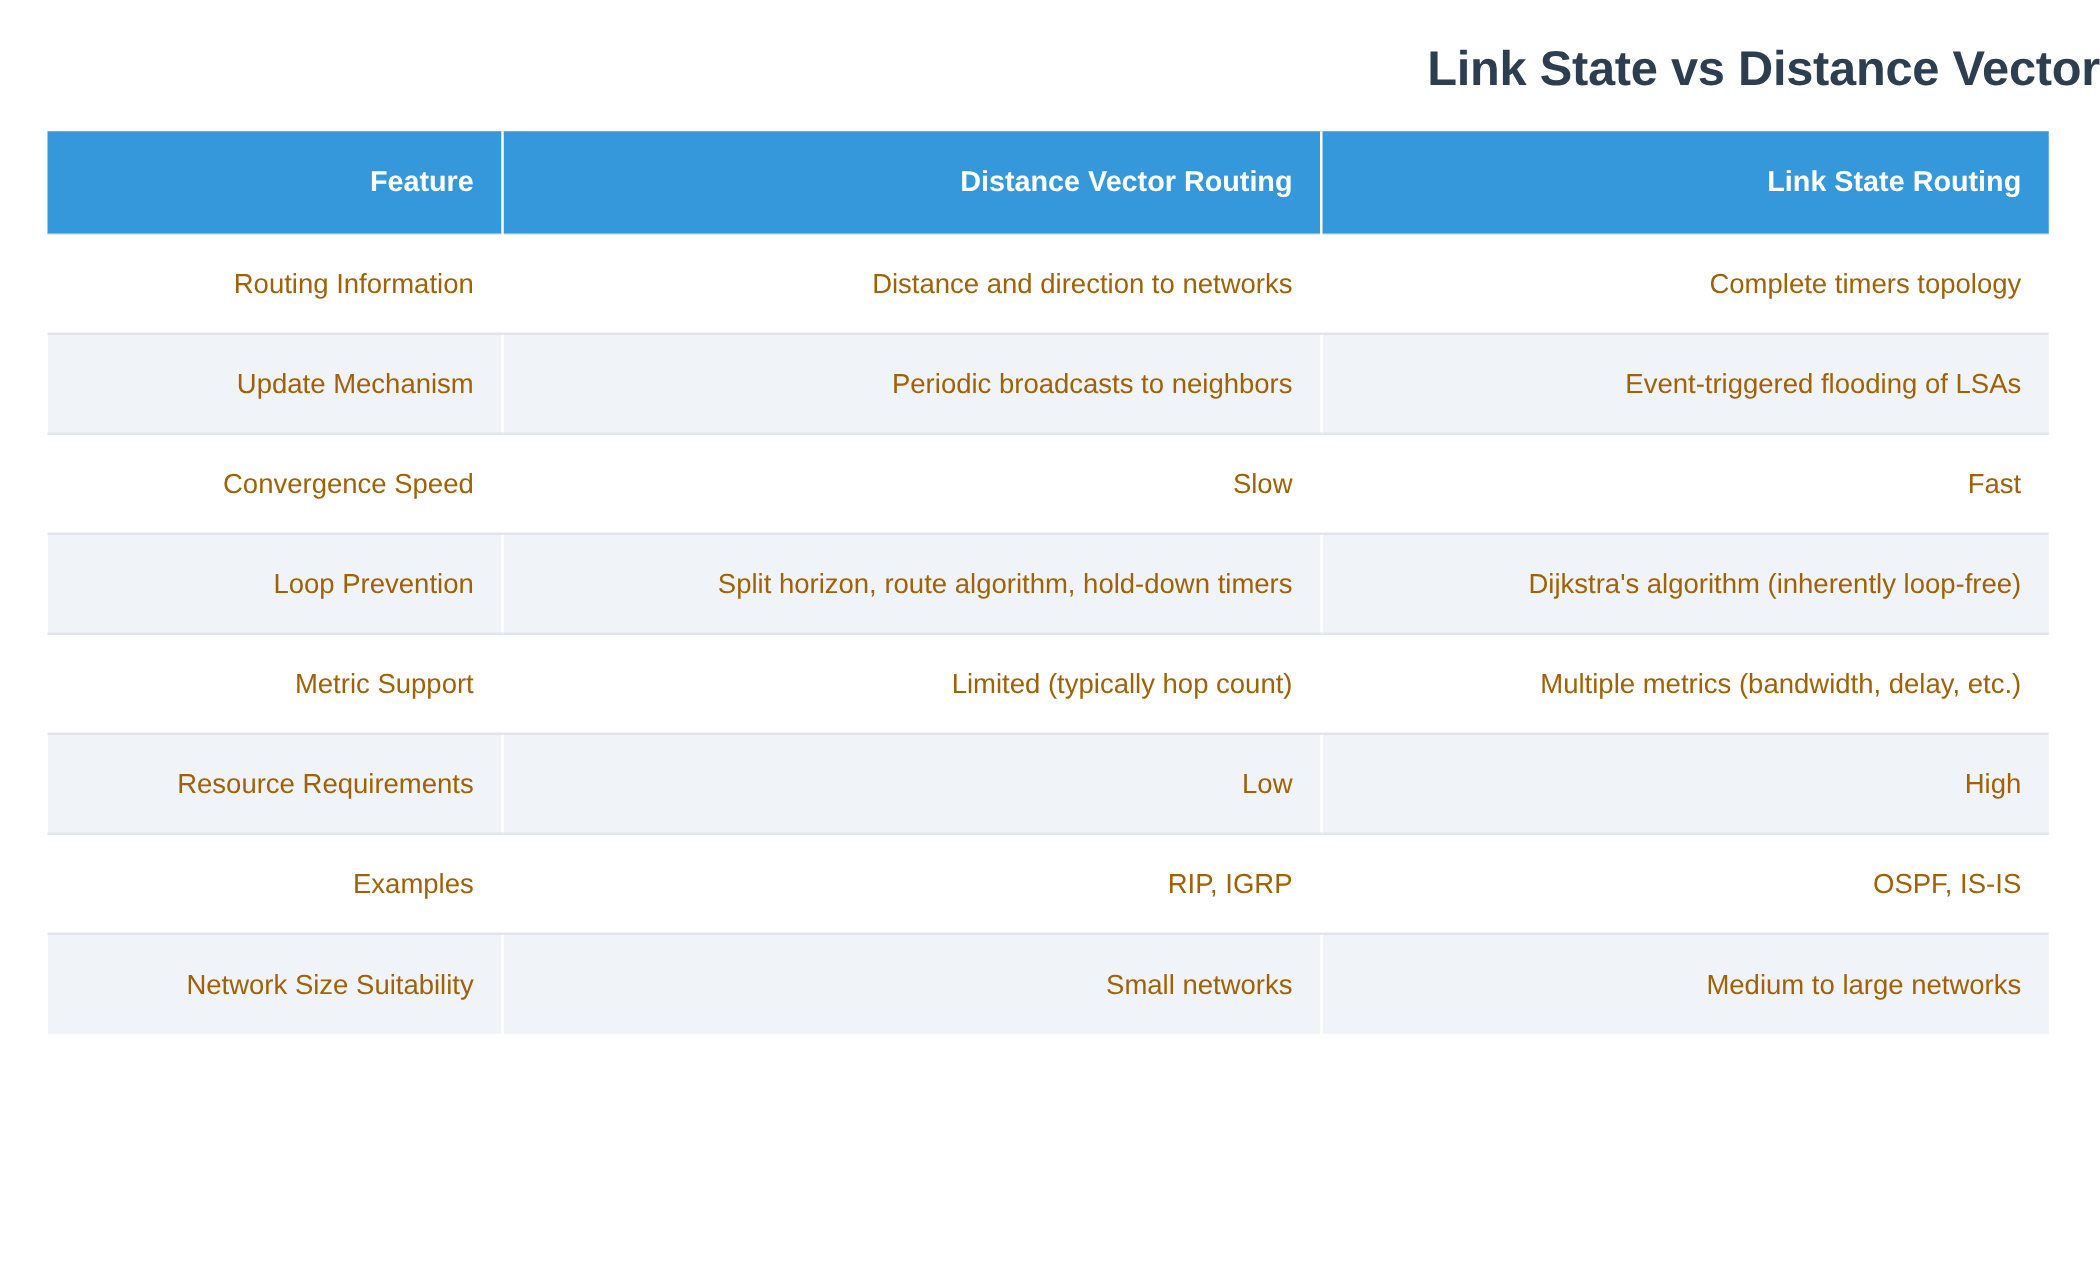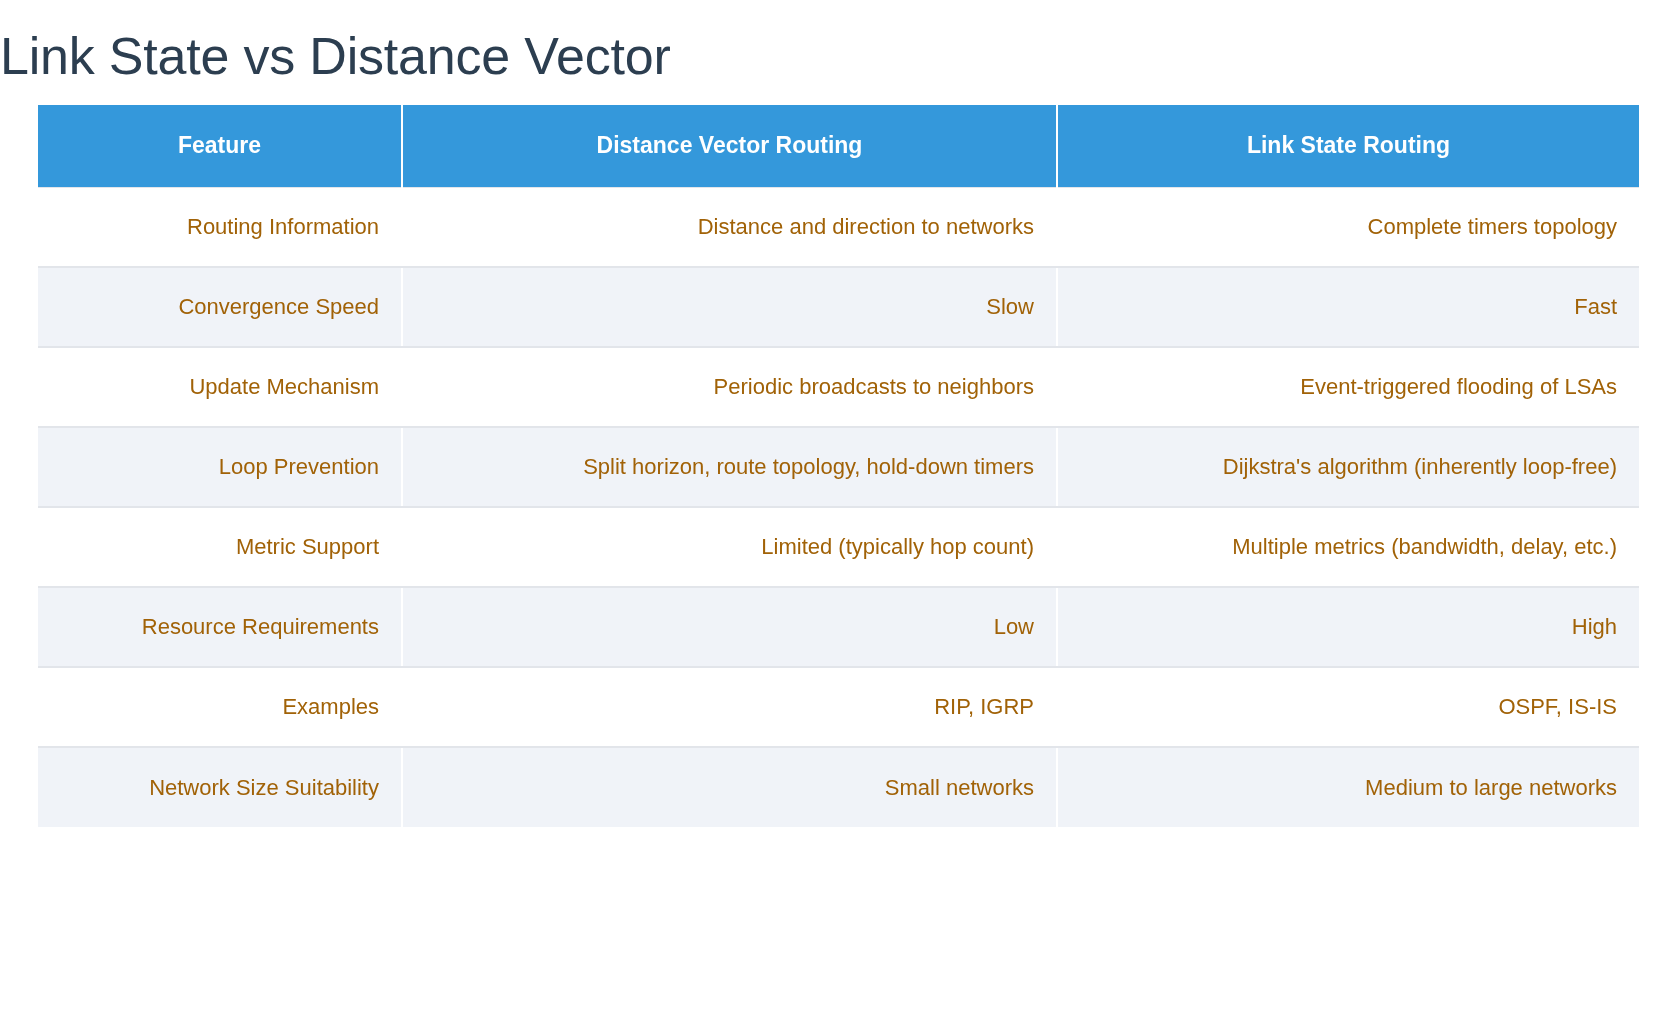--- a/index.html
+++ b/index.html
@@ -18,24 +18,24 @@
     width: 1680px;
     height: 1018px;
     position: relative;
     box-sizing: border-box;
     padding: 0;
     background: #ffffff;
   }
   .page-title {
     margin: 0;
     padding: 27px 0 0 0;
-    text-align: left;
+    text-align: right;
     font-family: "Liberation Sans", sans-serif;
-    font-size: 52px;
-    font-weight: normal;
+    font-size: 39px;
+    font-weight: bold;
     line-height: 58px;
     color: #2c3e50;
     letter-spacing: -0.2px;
   }
   .table-wrap {
     position: absolute;
     left: 38px;
     top: 105px;
     width: 1601px;
   }
@@ -47,21 +47,21 @@
   }
   table.comparison col.c1 { width: 364px; }
   table.comparison col.c2 { width: 655px; }
   table.comparison col.c3 { width: 582px; }
 
   table.comparison thead th {
     background: #3498db;
     color: #ffffff;
     font-size: 23px;
     font-weight: bold;
-    text-align: center;
+    text-align: right;
     padding: 26px 22px 26px 22px;
     height: 82px;
     box-sizing: border-box;
     vertical-align: middle;
     border-right: 2px solid #ffffff;
     border-bottom: 1px solid #e2e5ea;
     white-space: nowrap;
   }
   table.comparison thead th:last-child {
     border-right: none;
@@ -113,32 +113,32 @@
           <th>Link State Routing</th>
         </tr>
       </thead>
       <tbody id="table-body">
         <tr>
           <td>Routing Information</td>
           <td>Distance and direction to networks</td>
           <td>Complete timers topology</td>
         </tr>
         <tr>
+          <td>Update Mechanism</td>
+          <td>Periodic broadcasts to neighbors</td>
+          <td>Event-triggered flooding of LSAs</td>
+        </tr>
+        <tr>
           <td>Convergence Speed</td>
           <td>Slow</td>
           <td>Fast</td>
         </tr>
         <tr>
-          <td>Update Mechanism</td>
-          <td>Periodic broadcasts to neighbors</td>
-          <td>Event-triggered flooding of LSAs</td>
-        </tr>
-        <tr>
           <td>Loop Prevention</td>
-          <td>Split horizon, route topology, hold-down timers</td>
+          <td>Split horizon, route algorithm, hold-down timers</td>
           <td>Dijkstra's algorithm (inherently loop-free)</td>
         </tr>
         <tr>
           <td>Metric Support</td>
           <td>Limited (typically hop count)</td>
           <td>Multiple metrics (bandwidth, delay, etc.)</td>
         </tr>
         <tr>
           <td>Resource Requirements</td>
           <td>Low</td>

